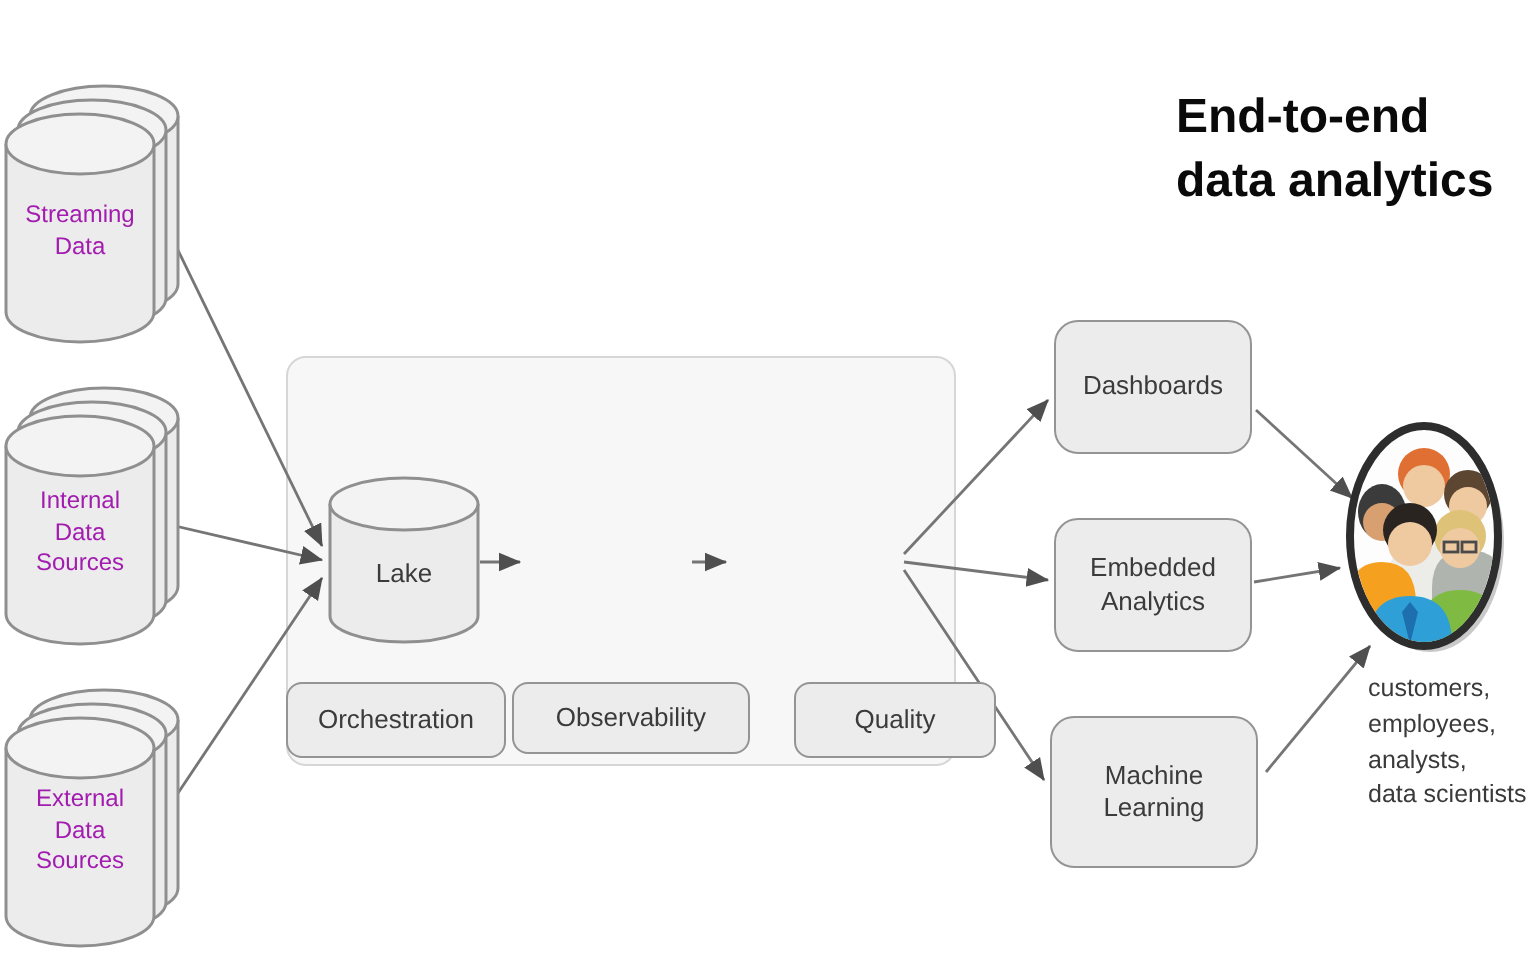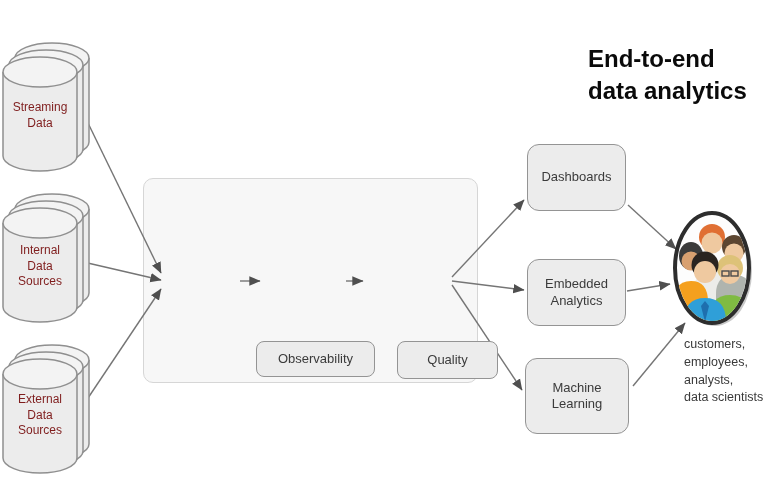--- a/index.html
+++ b/index.html
@@ -32,21 +32,21 @@
     box-sizing:border-box;display:flex;align-items:center;justify-content:center;
     text-align:center;font-size:13px;color:#3b3b3b;line-height:1.25;z-index:3;
   }
   .box.big{border-radius:12px;}
   .box.flat{border-radius:8px;font-size:13px;}
 
   
   .cylwrap{position:absolute;z-index:3;}
   .cyl-label{
     position:absolute;left:0;text-align:center;font-size:12px;line-height:1.3;
-    color:#7f1d1d;white-space:pre-line;z-index:4;
+    color:#a21caf;white-space:pre-line;z-index:4;
   }
   .node-label{
     position:absolute;inset:0;display:flex;align-items:center;justify-content:center;
     padding-top:12px;font-size:13px;color:#3b3b3b;z-index:4;
   }
 
   .caption{
     position:absolute;left:684px;top:336px;width:90px;
     font-size:12.5px;line-height:1.42;color:#3a3a3a;white-space:pre-line;z-index:3;
   }
@@ -114,31 +114,41 @@
     <svg width="89" height="130">
       <use href="#cyl-src" transform="translate(13,1)"></use>
       <use href="#cyl-src" transform="translate(7,8)"></use>
       <use href="#cyl-src" transform="translate(1,15)"></use>
     </svg>
     <div class="cyl-label" style="left:1px;top:48px;width:74px">External
 Data
 Sources</div>
   </div>
 
-
-
-
+  <div class="cylwrap" style="left:164px;top:238px;width:76px;height:85px">
+    <svg width="76" height="85">
+      <path d="M1,14 L1,70 A37,13 0 0 0 75,70 L75,14" fill="#ececec" stroke="#8f8f8f" stroke-width="1.5"></path>
+      <ellipse cx="38" cy="14" rx="37" ry="13" fill="#f3f3f3" stroke="#8f8f8f" stroke-width="1.5"></ellipse>
+    </svg>
+    <div class="node-label">Lake</div>
+  </div>
+
+
+
+  <div class="box flat" style="left:143px;top:341px;width:110px;height:38px">
+    <span>Orchestration</span>
+  </div>
   <div class="box flat" style="left:256px;top:341px;width:119px;height:36px">
     <span>Observability</span>
   </div>
   <div class="box flat" style="left:397px;top:341px;width:101px;height:38px">
     <span>Quality</span>
   </div>
 
-  <div class="box big" style="left:527px;top:144px;width:99px;height:67px">
+  <div class="box big" style="left:527px;top:160px;width:99px;height:67px">
     <span class="pre">Dashboards</span>
   </div>
   <div class="box big" style="left:527px;top:259px;width:99px;height:67px">
     <span class="pre">Embedded
 Analytics</span>
   </div>
   <div class="box big" style="left:525px;top:358px;width:104px;height:76px">
     <span class="pre">Machine
 Learning</span>
   </div>

